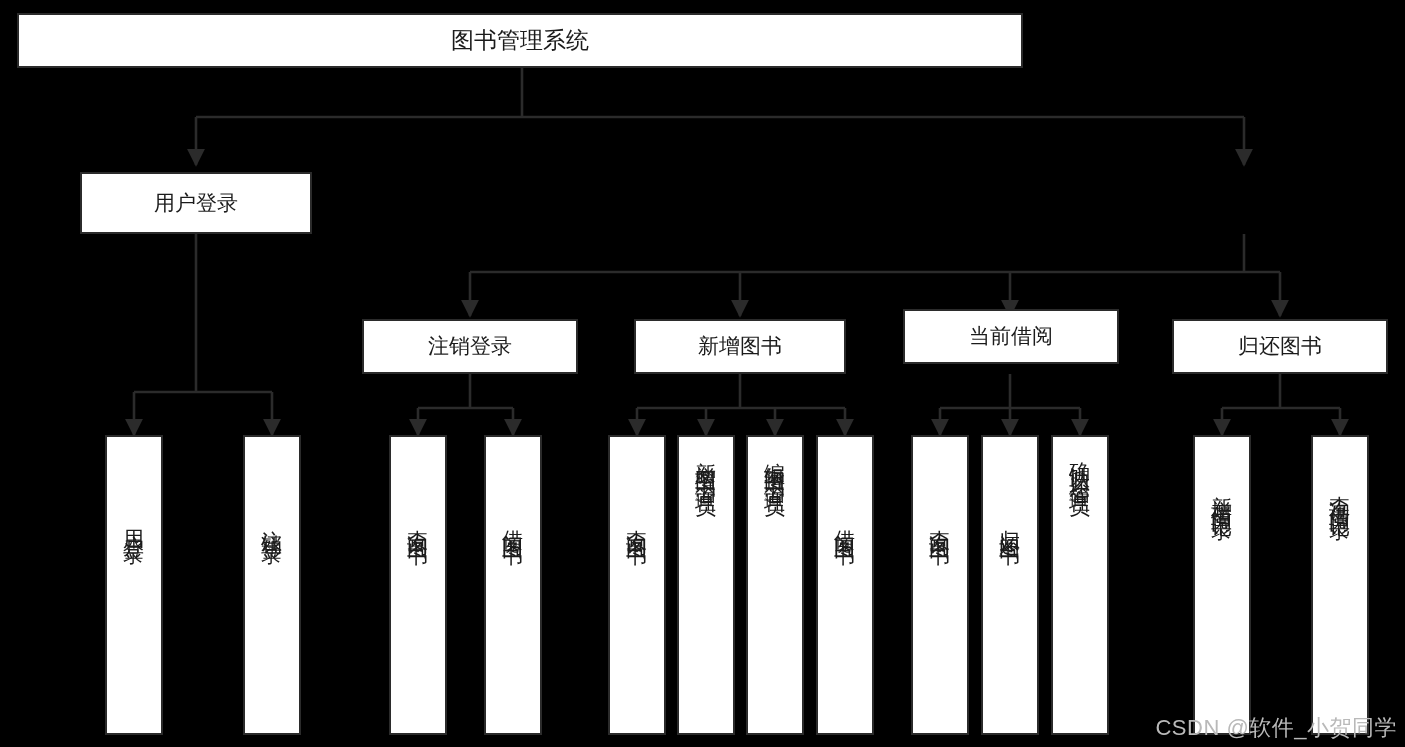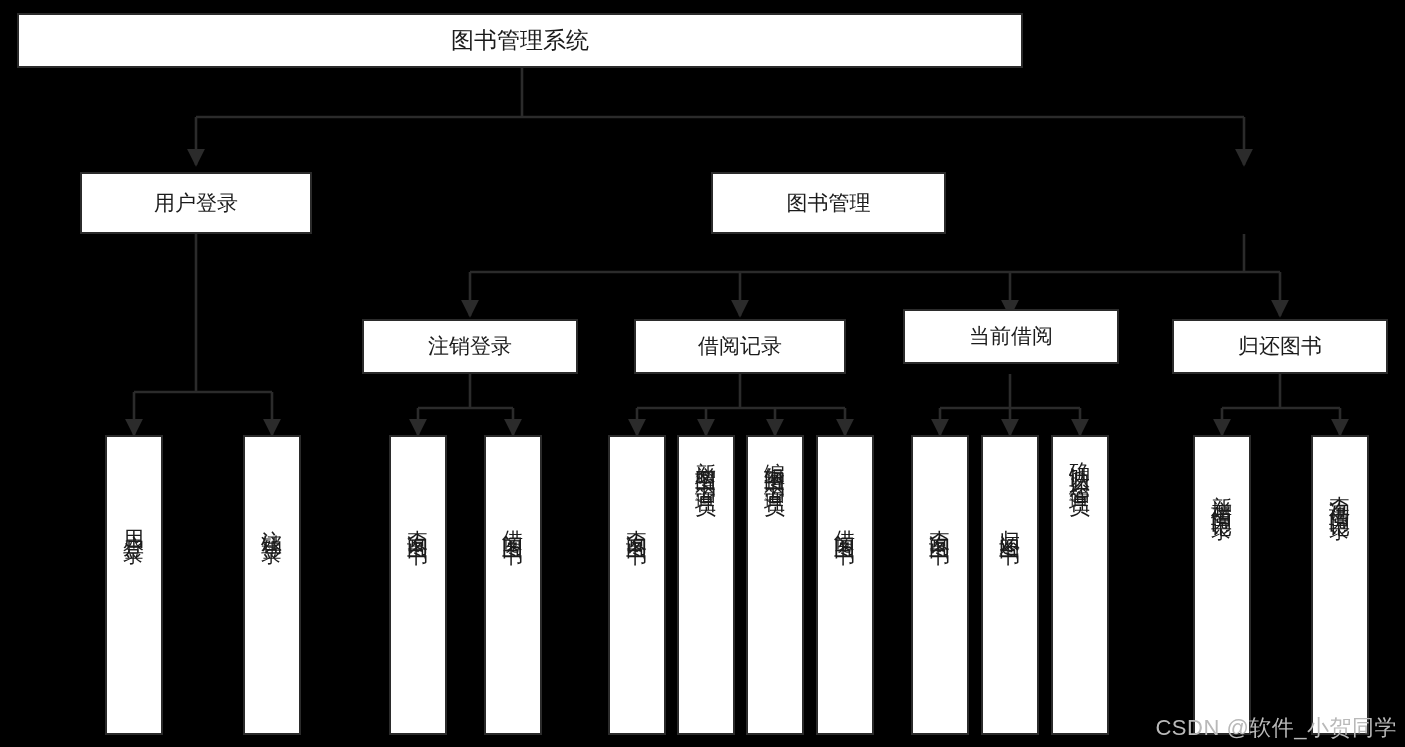--- a/index.html
+++ b/index.html
@@ -133,29 +133,26 @@
     </g>
   </svg>
 
   <div class="node root" style="left:17px; top:13px; width:1006px; height:55px;">
     <span class="label">图书管理系统</span>
   </div>
 
   <div class="node branch" style="left:80px; top:172px; width:232px; height:62px;">
     <span class="label">用户登录</span>
   </div>
-  <div class="node branch" style="left:711px; top:172px; width:235px; height:62px;">
-    <span class="label">图书管理</span>
-  </div>
 
   <div class="node branch" style="left:362px; top:319px; width:216px; height:55px;">
     <span class="label">注销登录</span>
   </div>
   <div class="node branch" style="left:634px; top:319px; width:212px; height:55px;">
-    <span class="label">借阅记录</span>
+    <span class="label">新增图书</span>
   </div>
   <div class="node branch" style="left:903px; top:309px; width:216px; height:55px;">
     <span class="label">当前借阅</span>
   </div>
   <div class="node branch" style="left:1172px; top:319px; width:216px; height:55px;">
     <span class="label">归还图书</span>
   </div>
 
   <div class="node leaf" style="left:105px; top:435px; width:58px; height:300px; padding-top:76px;">
     <span class="label">用户登录</span>

